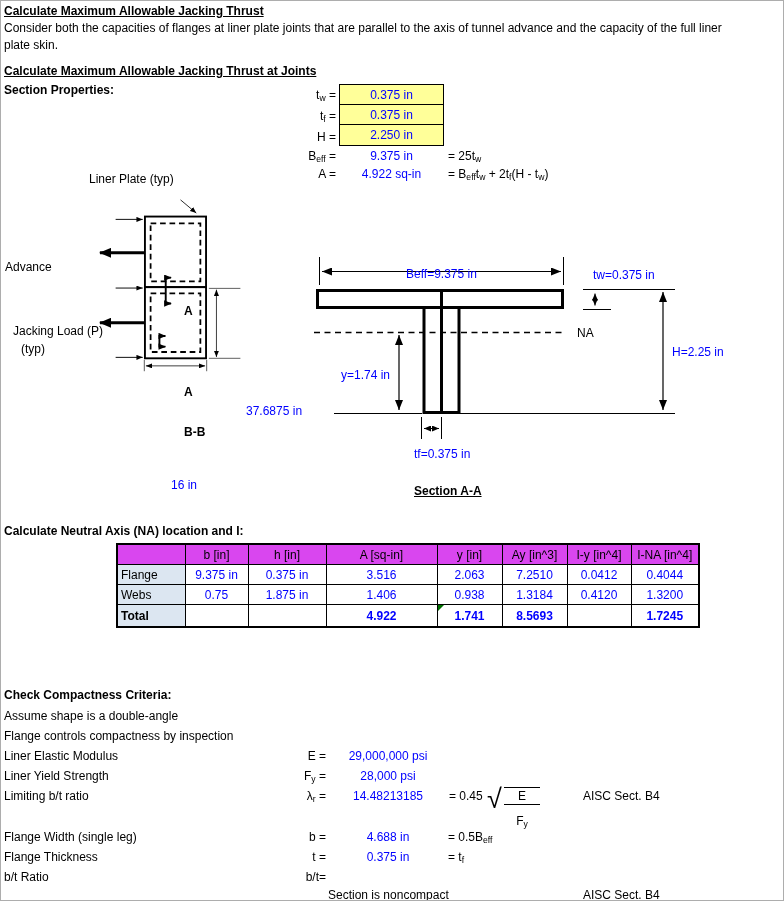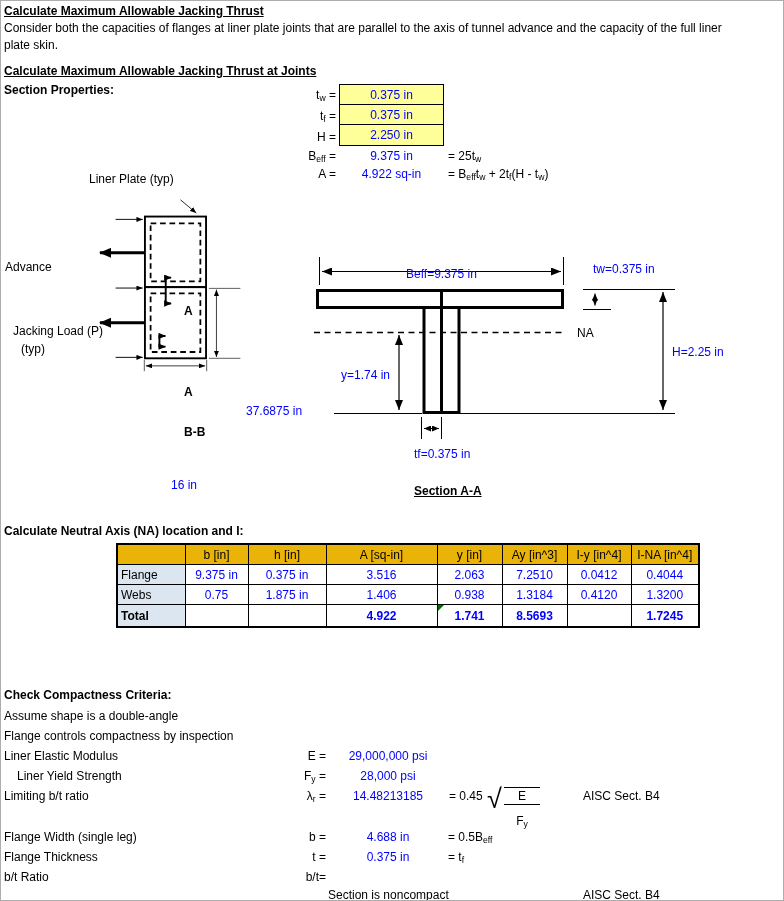--- a/index.html
+++ b/index.html
@@ -12,21 +12,21 @@
   .blue{color:#0000ff;}
   .right{text-align:right;}
   .center{text-align:center;}
   sub{font-size:0.72em;line-height:0;vertical-align:-0.25em;}
   .inputbox{position:absolute;left:338px;width:105px;background:#ffff99;border:1px solid #000;
             color:#0000ff;text-align:center;box-sizing:border-box;}
   
   table.na{position:absolute;left:115px;top:542px;border-collapse:collapse;border:2px solid #000;
            font-size:12px;table-layout:fixed;}
   table.na td{border:1px solid #000;padding:0 3px;height:19px;overflow:hidden;white-space:nowrap;}
-  table.na td.hd{background:#eab308;text-align:center;}
+  table.na td.hd{background:#d946ef;text-align:center;}
   table.na td.nm{background:#dce6f1;text-align:left;}
   table.na td.v{color:#0000ff;text-align:center;position:relative;}
   table.na tr.total td{height:21px;}
   table.na tr.total td.v{font-weight:bold;}
   .err-tri{position:absolute;left:0;top:0;width:0;height:0;
            border-top:6px solid #007000;border-right:6px solid transparent;}
   svg{position:absolute;}
   svg line, svg path, svg rect{stroke:#000;fill:none;}
   svg .fil{fill:#000;stroke:none;}
   
@@ -158,21 +158,21 @@
       <line x1="398" y1="334" x2="398" y2="409" stroke-width="1.2" marker-start="url(#thinB)" marker-end="url(#thinB)"></line>
     </g>
     <g>
       <line x1="420.5" y1="416" x2="420.5" y2="438" stroke-width="1"></line>
       <line x1="440.5" y1="416" x2="440.5" y2="438" stroke-width="1"></line>
       <line x1="423" y1="427.5" x2="438" y2="427.5" stroke-width="1" marker-start="url(#tinyB)" marker-end="url(#tinyB)"></line>
     </g>
   </svg>
 
   <span class="abs blue" style="left:405px;top:246px;margin-top:20px;">Beff=9.375 in</span>
-  <span class="abs blue" style="left:592px;top:261px;">tw=0.375 in</span>
+  <span class="abs blue" style="left:592px;top:267px;">tw=0.375 in</span>
   <span class="abs" style="left:576px;top:325px;">NA</span>
   <span class="abs blue" style="left:671px;top:344px;">H=2.25 in</span>
   <span class="abs blue" style="left:340px;top:367px;">y=1.74 in</span>
   <span class="abs blue" style="left:413px;top:446px;">tf=0.375 in</span>
   <span class="abs b u" style="left:413px;top:483px;">Section A-A</span>
 
   <span class="abs b" style="left:3px;top:523px;">Calculate Neutral Axis (NA) location and I:</span>
 
   <table class="na">
     <colgroup>
@@ -230,21 +230,21 @@
     </table>
 
   <span class="abs b" style="left:3px;top:687px;">Check Compactness Criteria:</span>
   <span class="abs" style="left:3px;top:708px;">Assume shape is a double-angle</span>
   <span class="abs" style="left:3px;top:728px;">Flange controls compactness by inspection</span>
 
   <span class="abs" style="left:3px;top:748px;">Liner Elastic Modulus</span>
   <span class="abs right" style="left:205px;top:748px;width:120px;">E =</span>
   <span class="abs center blue" style="left:331px;top:748px;width:112px;">29,000,000 psi</span>
 
-  <span class="abs" style="left:16px;top:768px;text-align:center;">Liner Yield Strength</span>
+  <span class="abs" style="left:3px;top:768px;text-align:center;">Liner Yield Strength</span>
   <span class="abs right" style="left:205px;top:768px;width:120px;">F<sub>y</sub> =</span>
   <span class="abs center blue" style="left:331px;top:768px;width:112px;">28,000 psi</span>
 
   <span class="abs" style="left:3px;top:788px;">Limiting b/t ratio</span>
   <span class="abs right" style="left:205px;top:788px;width:120px;">λ<sub>r</sub> =</span>
   <span class="abs center blue" style="left:331px;top:788px;width:112px;">14.48213185</span>
   <span class="abs" style="left:448px;top:788px;">= 0.45</span>
   <span class="rad-sign" style="left:486px;top:783px;">√</span>
   <span class="rad-stack" style="left:503px;top:786px;">
     <span class="rad-num">E</span>

